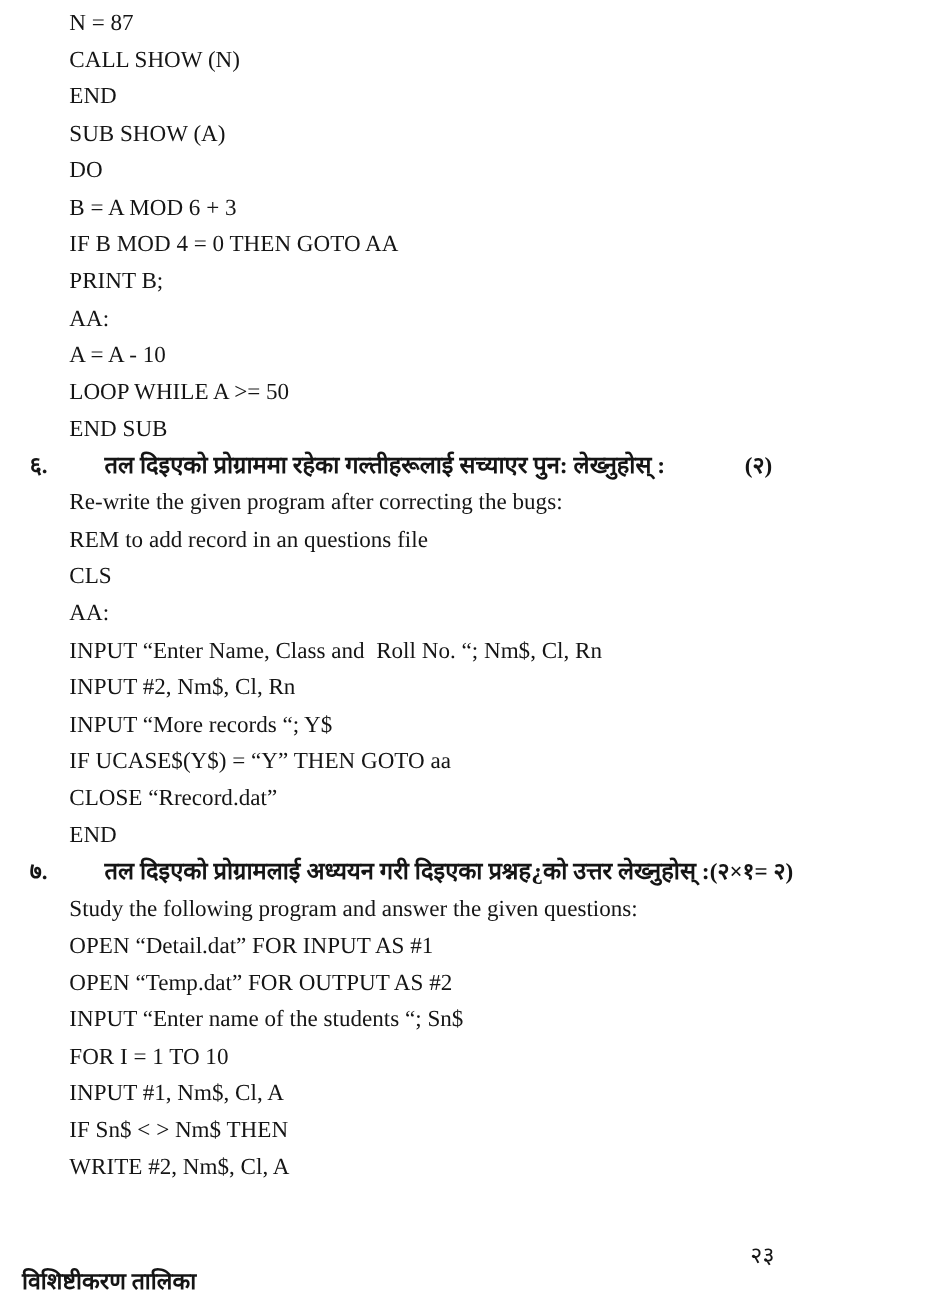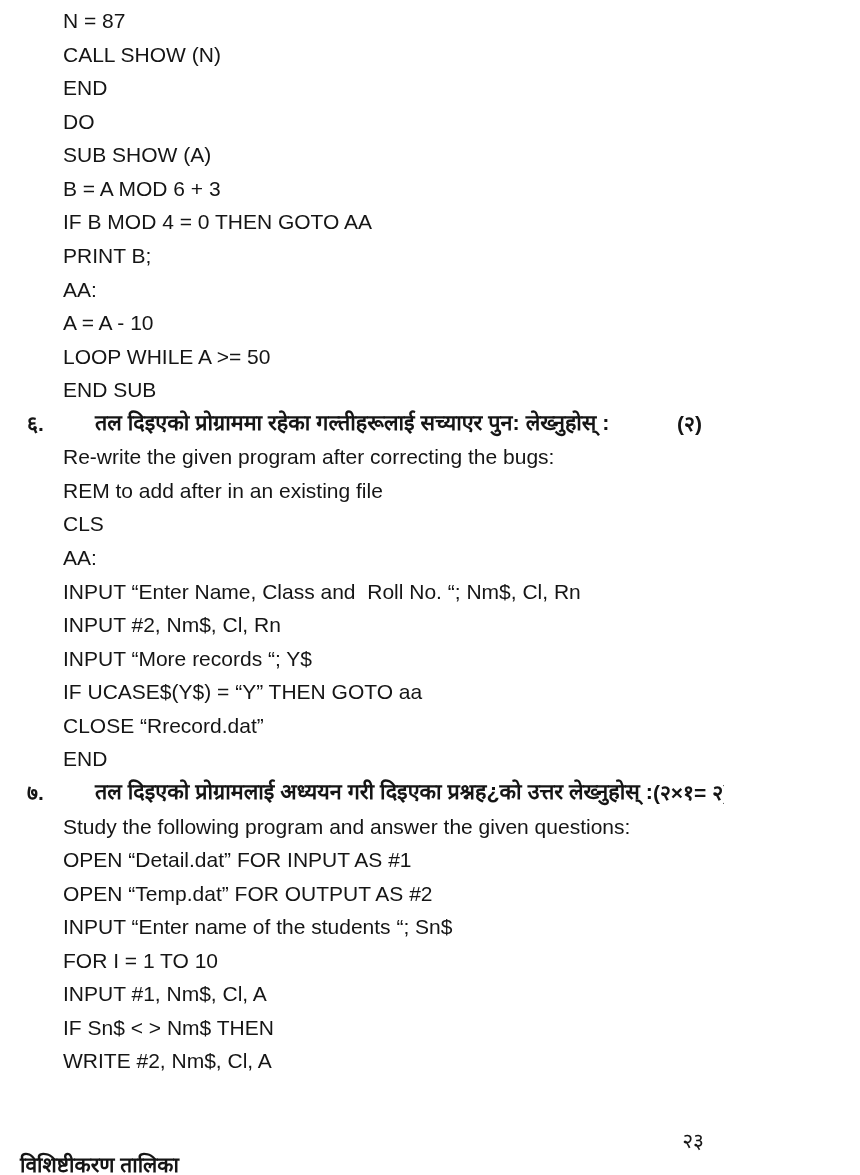--- a/index.html
+++ b/index.html
@@ -6,21 +6,21 @@
     margin: 0;
     padding: 0;
     background: #ffffff;
   }
   .page {
     position: relative;
     width: 724px;
     height: 1175px;
     background: #ffffff;
     color: #151515;
-    font-family: Liberation Sans, sans-serif;
+    font-family: Liberation Serif, serif;
     overflow: hidden;
   }
   .flow {
     position: absolute;
     top: 4px;
     left: 0;
     right: 0;
   }
   .line {
     height: 33.57px;
@@ -77,38 +77,38 @@
 </style>
 </head>
 <body>
 
 <div class="page">
   <div class="flow">
 
     <div class="line code">N = 87</div>
     <div class="line code">CALL SHOW (N)</div>
     <div class="line code">END</div>
+    <div class="line code">SUB SHOW (A)</div>
     <div class="line code">DO</div>
-    <div class="line code">SUB SHOW (A)</div>
     <div class="line code">B = A MOD 6 + 3</div>
     <div class="line code">IF B MOD 4 = 0 THEN GOTO AA</div>
     <div class="line code">PRINT B;</div>
     <div class="line code">AA:</div>
     <div class="line code">A = A - 10</div>
     <div class="line code">LOOP WHILE A &gt;= 50</div>
     <div class="line code">END SUB</div>
 
     <div class="qrow">
       <span class="qnum">६.</span>
       <span class="qprompt">तल दिइएको प्रोग्राममा रहेका गल्तीहरूलाई सच्याएर पुन: लेख्नुहोस् :</span>
       <span class="qmarks">(२)</span>
     </div>
     <div class="line code">Re-write the given program after correcting the bugs:</div>
 
-    <div class="line code">REM to add after in an existing file</div>
+    <div class="line code">REM to add record in an questions file</div>
     <div class="line code">CLS</div>
     <div class="line code">AA:</div>
     <div class="line code">INPUT “Enter Name, Class and  Roll No. “; Nm$, Cl, Rn</div>
     <div class="line code">INPUT #2, Nm$, Cl, Rn</div>
     <div class="line code">INPUT “More records “; Y$</div>
     <div class="line code">IF UCASE$(Y$) = “Y” THEN GOTO aa</div>
     <div class="line code">CLOSE “Rrecord.dat”</div>
     <div class="line code">END</div>
 
     <div class="qrow">

